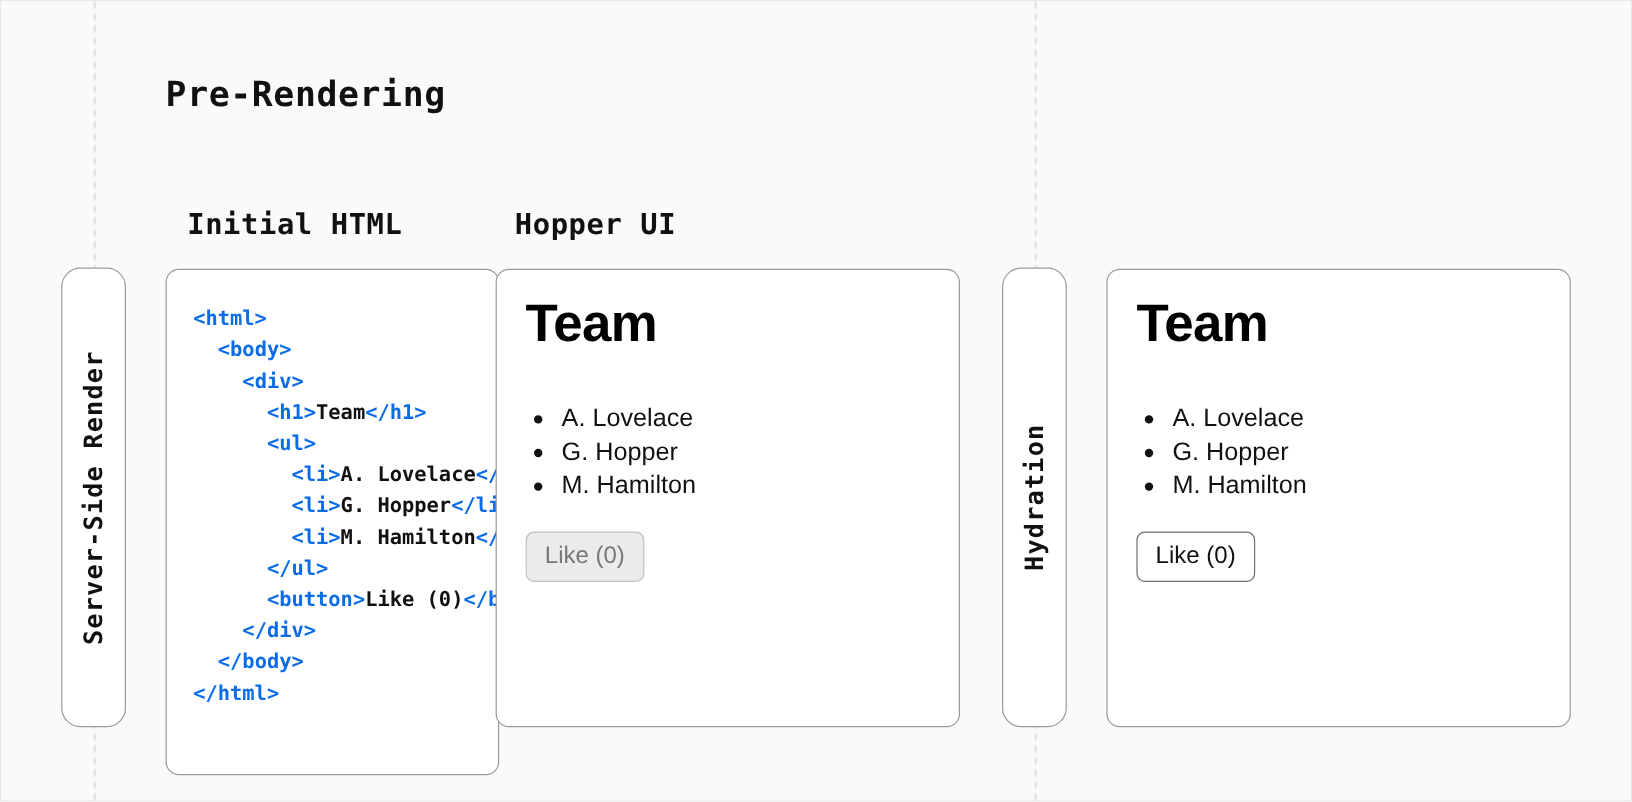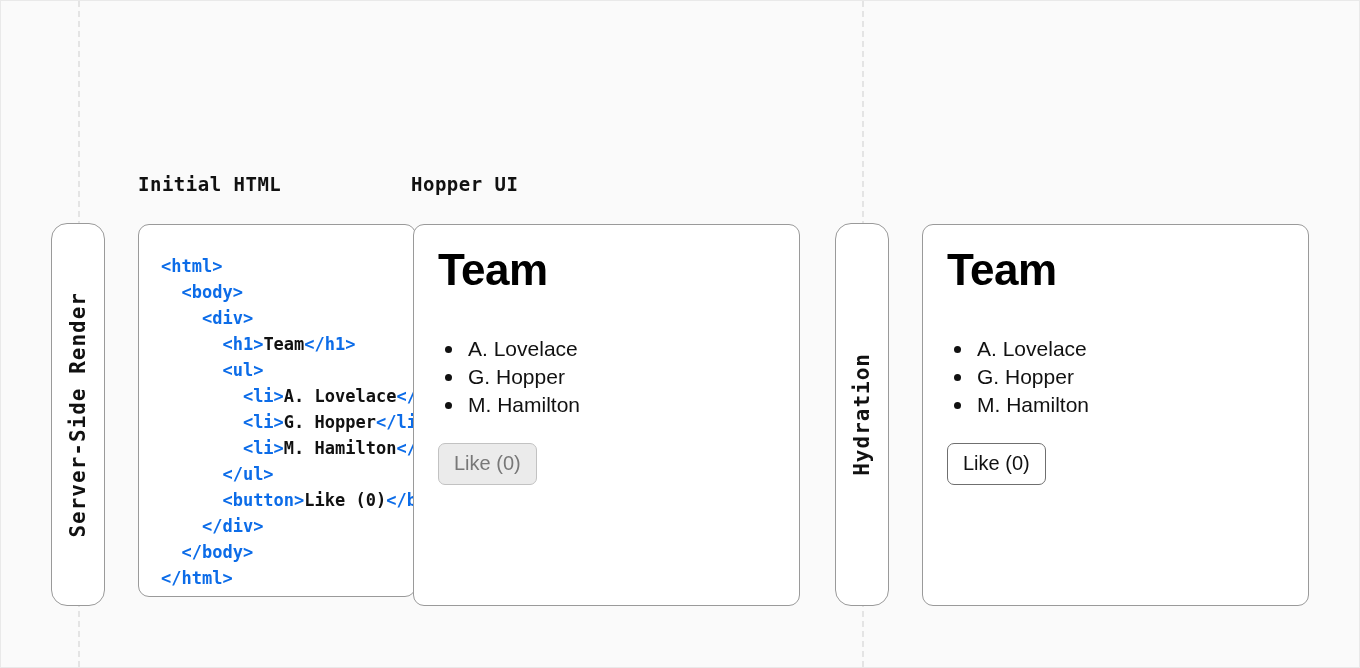--- a/index.html
+++ b/index.html
@@ -45,25 +45,26 @@
     font-weight: 700;
     letter-spacing: 0.5px;
     color: #111111;
     white-space: nowrap;
   }
 
   
   .col-caption {
     position: absolute;
     font-family: "DejaVu Sans Mono", "Liberation Mono", monospace;
-    font-size: 19px;
+    font-size: 24px;
     font-weight: 700;
     letter-spacing: 0.5px;
     color: #111111;
     white-space: nowrap;
+    margin-left: 18px;
   }
   .cap-html { left: 137px; top: 172px; }
   .cap-initial-ui { left: 410px; top: 172px; }
   .cap-interactive-ui { left: 921px; top: 172px; }
 
   
   .stage-pill {
     position: absolute;
     top: 222px;
     height: 383px;
@@ -95,21 +96,21 @@
     background: #ffffff;
     border: 1.6px solid #9a9a9a;
     border-radius: 11px;
     box-sizing: border-box;
     overflow: hidden;
   }
   .card-code {
     left: 137px;
     top: 223px;
     width: 278px;
-    height: 373px;
+    height: 422px;
   }
   .card-ui-initial {
     left: 412px;
     top: 223px;
     width: 387px;
     height: 382px;
   }
   .card-ui-interactive {
     left: 921px;
     top: 223px;
@@ -191,20 +192,21 @@
   }
 </style>
 </head>
 <body>
 
 <div id="canvas">
 
   <div class="phase-divider d1"></div>
   <div class="phase-divider d2"></div>
 
+  <div class="section-title">Pre-Rendering</div>
 
   <div class="col-caption cap-html">Initial HTML</div>
   <div class="col-caption cap-initial-ui">Hopper UI</div>
 
   <div class="stage-pill ssr">
     <span class="vtext">Server-Side Render</span>
   </div>
 
   <div class="stage-pill hydration">
     <span class="vtext">Hydration</span>

